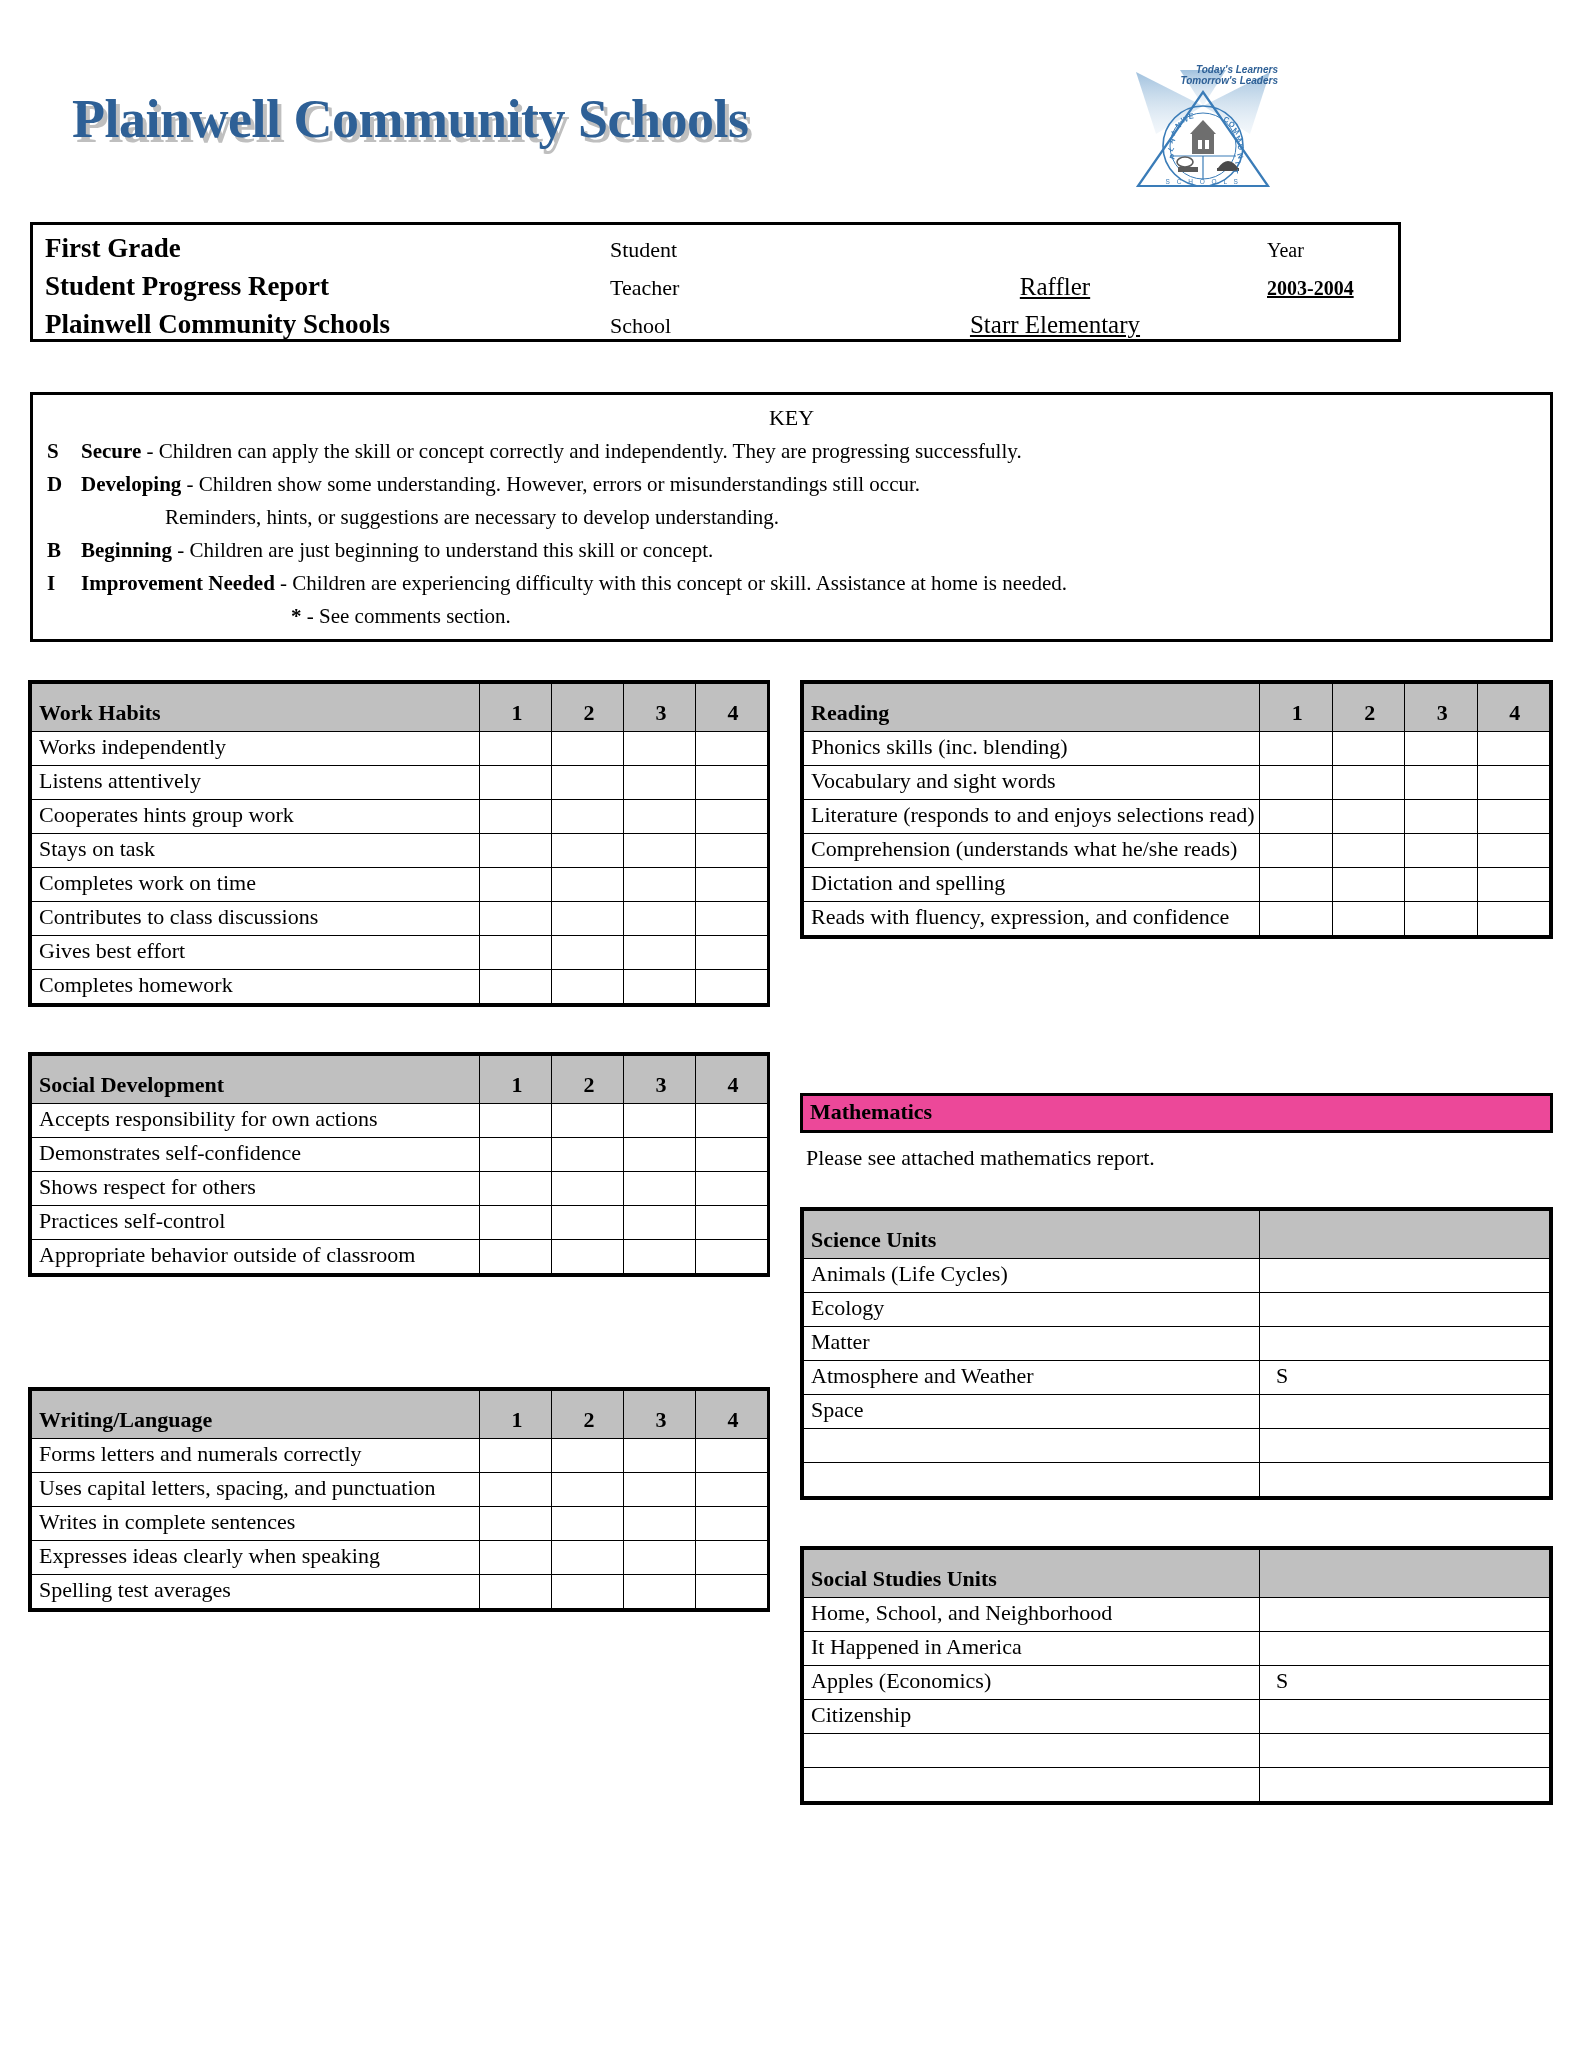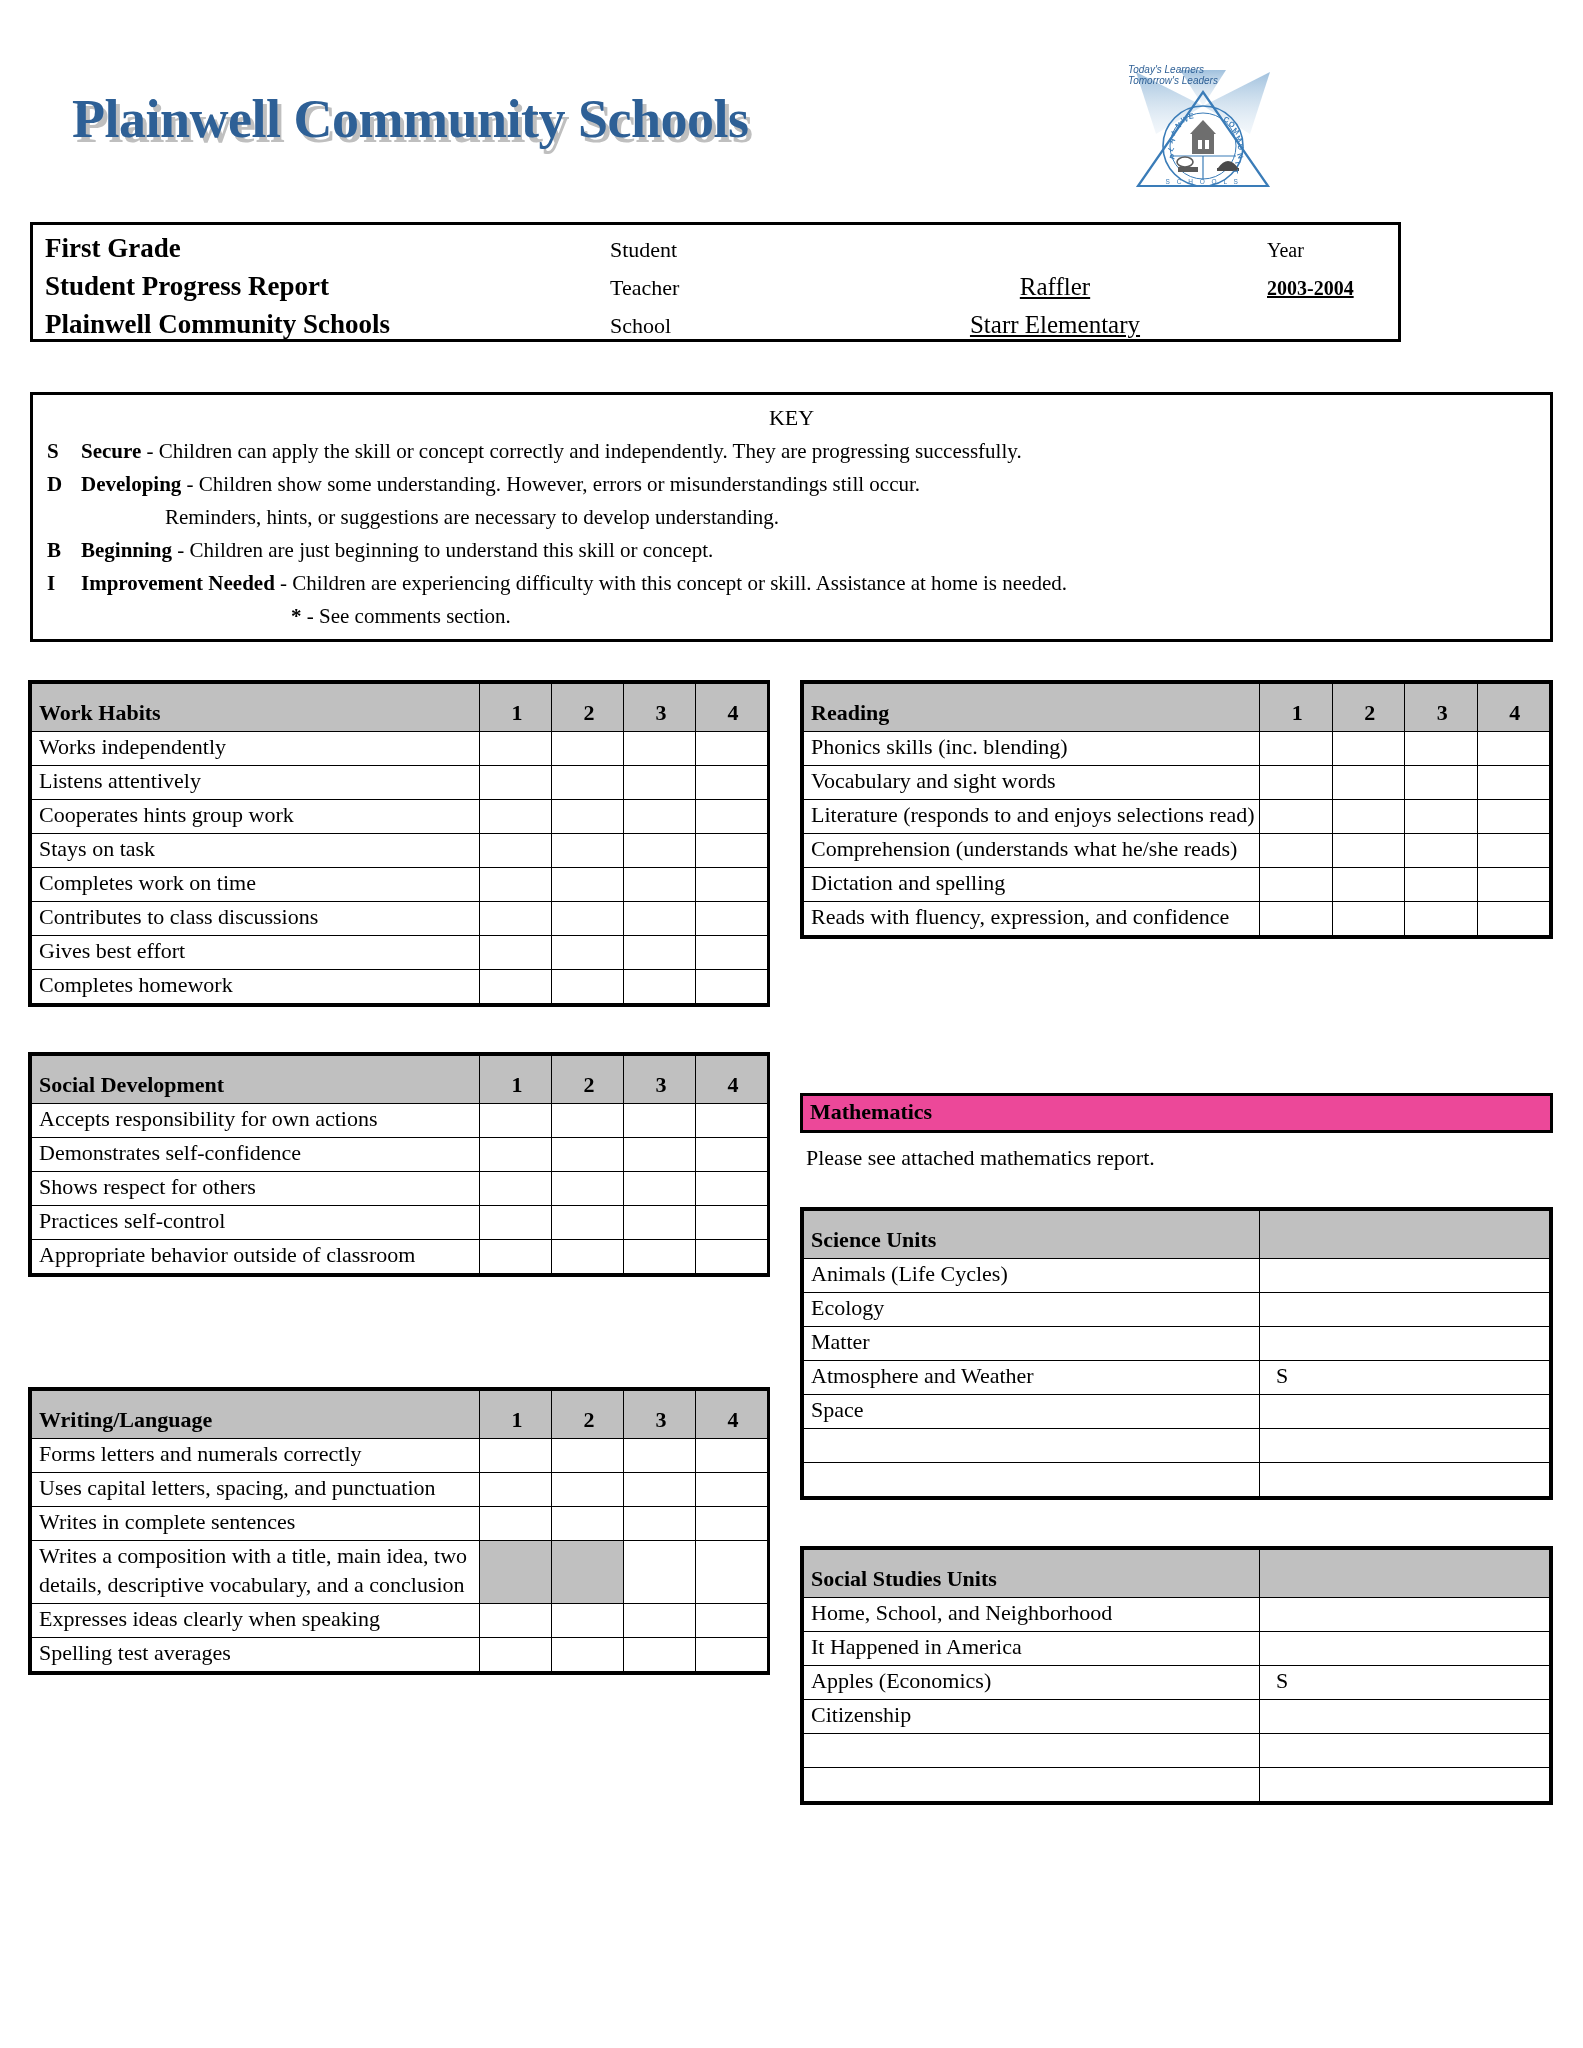--- a/index.html
+++ b/index.html
@@ -35,24 +35,24 @@
     left: 1128px;
     top: 64px;
     width: 150px;
     height: 130px;
   }
   .logo-motto {
     position: absolute;
     left: 0;
     top: 0;
     width: 150px;
-    text-align: left;
+    text-align: right;
     font-family: "Liberation Sans", sans-serif;
     font-size: 10px;
-    font-weight: normal;
+    font-weight: bold;
     font-style: italic;
     color: #2E6096;
     line-height: 11px;
     z-index: 5;
   }
 
   
   .panel {
     border: 3px solid #000;
     background: #fff;
@@ -464,27 +464,20 @@
           <td class="num"></td>
         </tr>
         <tr>
           <td>Writes in complete sentences</td>
           <td class="num"></td>
           <td class="num"></td>
           <td class="num"></td>
           <td class="num"></td>
         </tr>
         <tr>
-          <td>Writes a composition with a title, main idea, two details, descriptive vocabulary, and a conclusion</td>
-          <td class="num shaded"></td>
-          <td class="num shaded"></td>
-          <td class="num"></td>
-          <td class="num"></td>
-        </tr>
-        <tr>
           <td>Expresses ideas clearly when speaking</td>
           <td class="num"></td>
           <td class="num"></td>
           <td class="num"></td>
           <td class="num"></td>
         </tr>
         <tr>
           <td>Spelling test averages</td>
           <td class="num"></td>
           <td class="num"></td>

